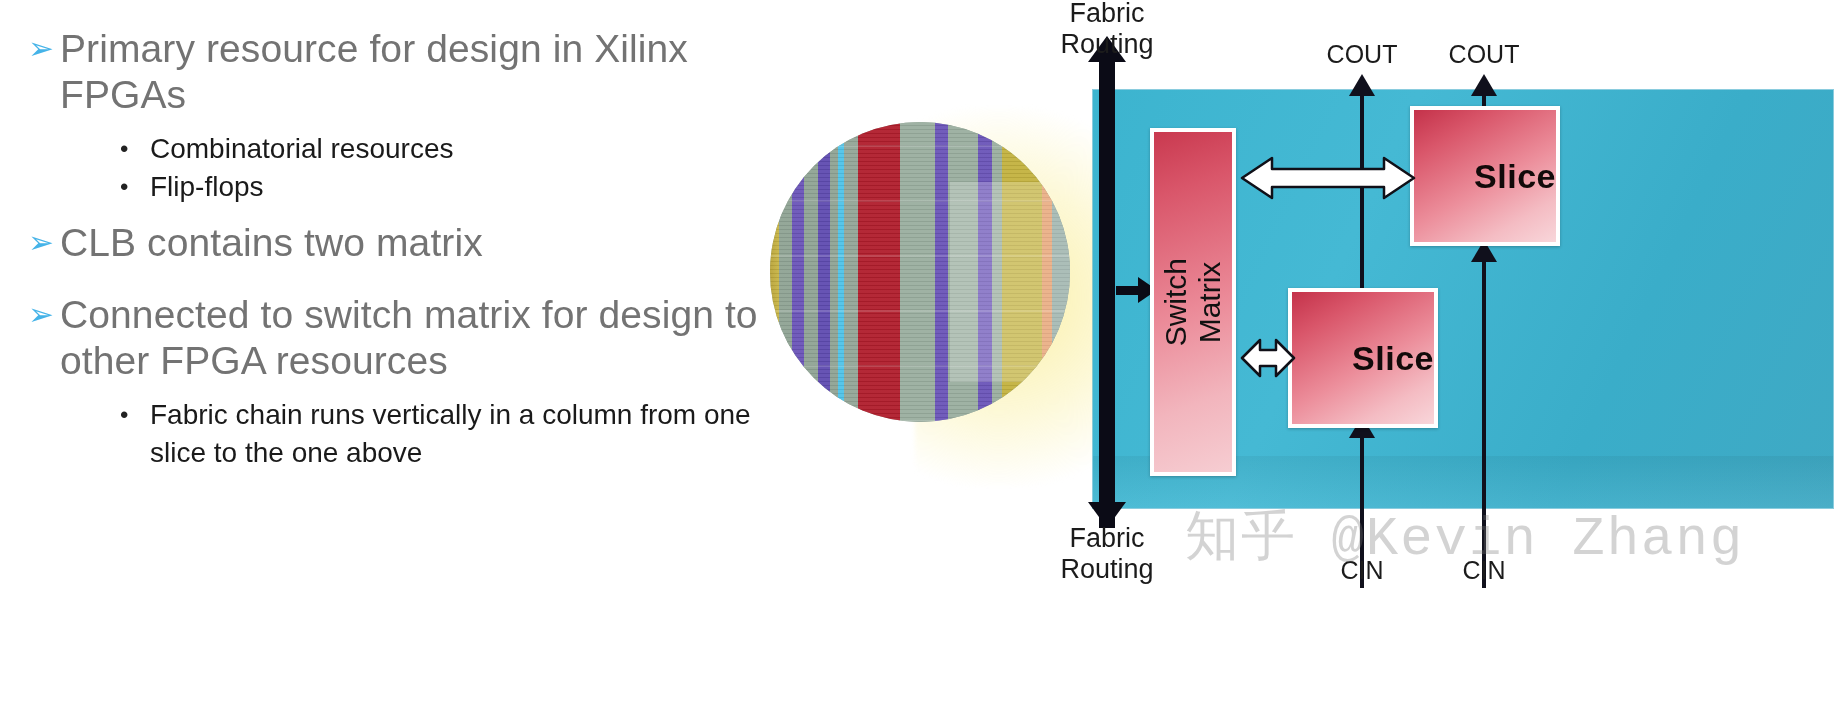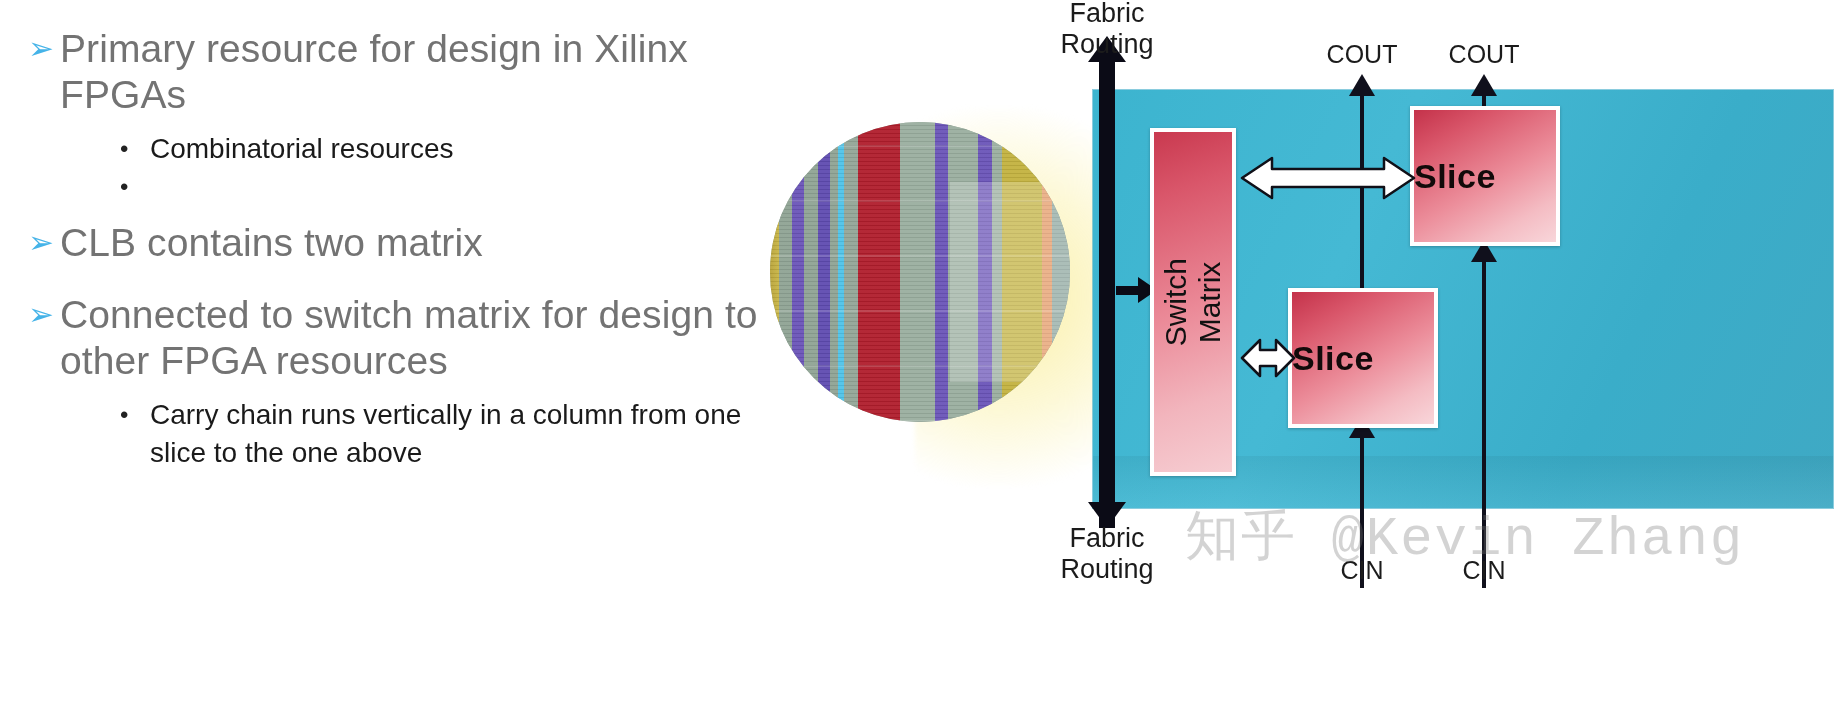--- a/index.html
+++ b/index.html
@@ -259,21 +259,21 @@
   }
 
   
   .slice-box {
     position: absolute;
     background: linear-gradient(150deg, #c4324a 0%, #d9566a 22%, #ec8e9b 55%, #f4bcc3 80%, #f8d6da 100%);
     border: 4px solid #ffffff;
     box-sizing: border-box;
     display: flex;
     align-items: center;
-    justify-content: flex-start;
+    justify-content: flex-end;
     box-shadow: 0 1px 3px rgba(0,0,0,0.25);
   }
   .slice-label {
     color: #120a0a;
     font-size: 34px;
     font-weight: bold;
     letter-spacing: 0.5px;
   }
   #slice-top { left: 340px; top: 88px; width: 150px; height: 140px; }
   #slice-bottom { left: 218px; top: 270px; width: 150px; height: 140px; }
@@ -324,36 +324,37 @@
     <span class="marker">➢</span>
     <span class="btext">Primary resource for design in Xilinx FPGAs</span>
   </div>
   <div class="sub-list">
     <div class="bullet-l2">
       <span class="marker">•</span>
       <span class="btext">Combinatorial resources</span>
     </div>
     <div class="bullet-l2">
       <span class="marker">•</span>
+      <span class="btext">Flip-flops</span>
     </div>
   </div>
 
   <div class="bullet-l1" style="margin-top:14px;margin-bottom:26px;">
     <span class="marker">➢</span>
     <span class="btext">CLB contains two matrix</span>
   </div>
 
   <div class="bullet-l1">
     <span class="marker">➢</span>
     <span class="btext">Connected to switch matrix for design to other FPGA resources</span>
   </div>
   <div class="sub-list" style="margin-top:8px;">
     <div class="bullet-l2">
       <span class="marker">•</span>
-      <span class="btext">Carry chain runs vertically in a column from one slice to the one above</span>
+      <span class="btext">Fabric chain runs vertically in a column from one slice to the one above</span>
     </div>
   </div>
 
 </div>
 
 <div id="die-photo-wrap">
   <div id="die-glow"></div>
   <div id="die-photo">
     <div class="die-stripes"></div>
     <div class="die-rows"></div>

